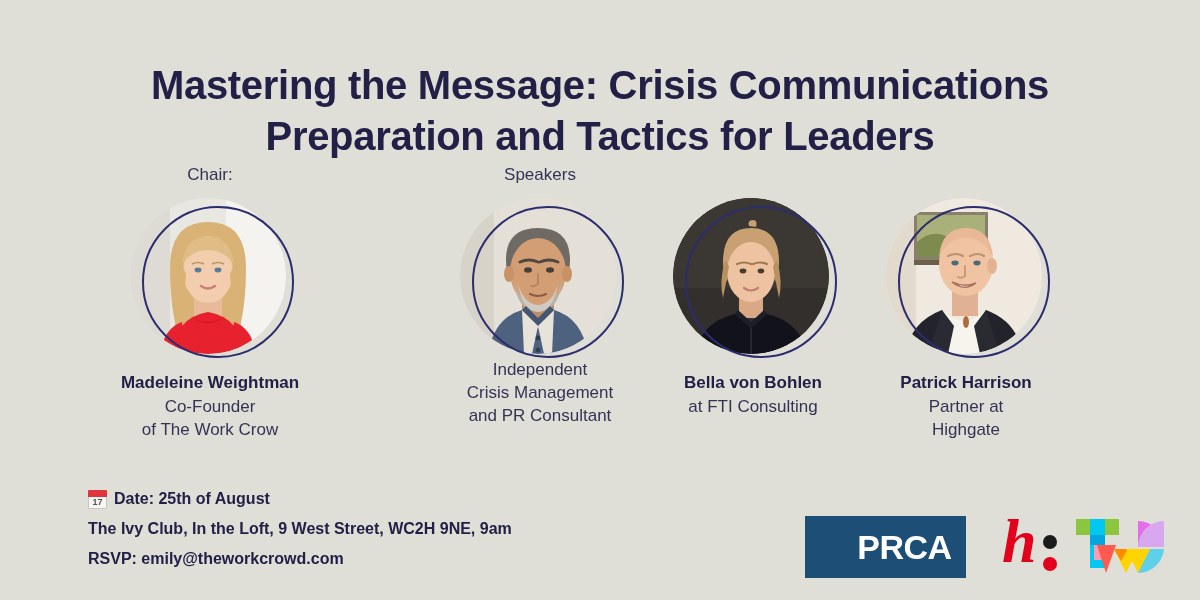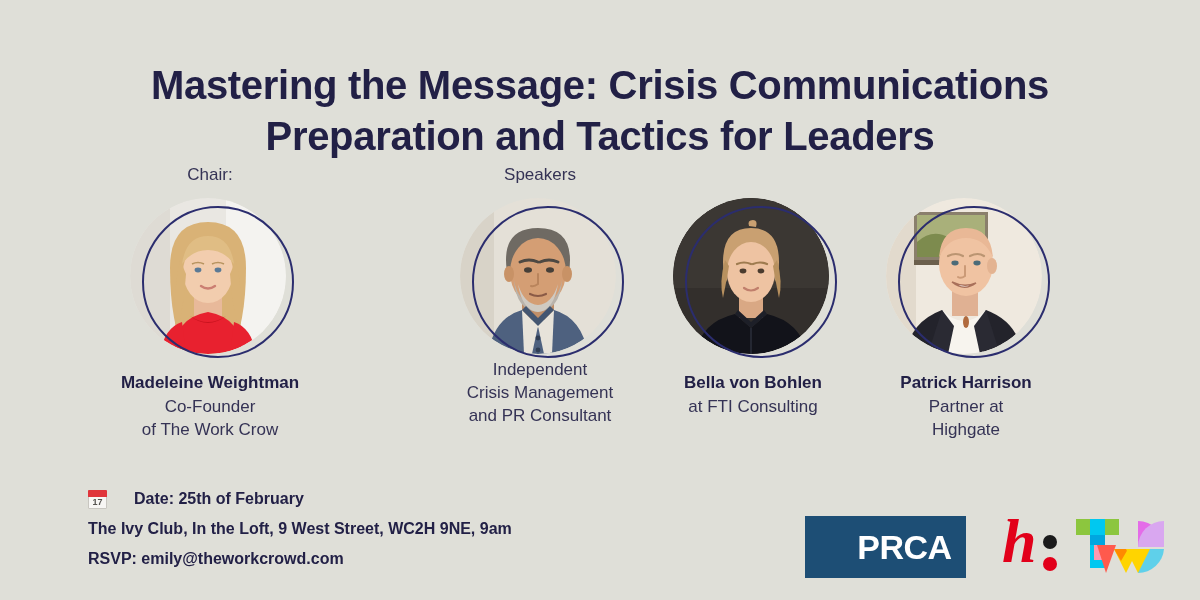--- a/index.html
+++ b/index.html
@@ -118,21 +118,20 @@
     top: 484px;
     color: #222046;
     font-size: 16px;
     font-weight: bold;
   }
   .detail-row {
     display: flex;
     align-items: center;
     height: 30px;
     white-space: nowrap;
-    gap: 20px;
   }
   .cal-icon {
     display: inline-block;
     width: 19px;
     height: 19px;
     margin-right: 7px;
     position: relative;
     flex: 0 0 auto;
   }
   .cal-body {
@@ -443,21 +442,21 @@
     </div>
   </div>
 
   <div class="details">
     <div class="detail-row">
       <span class="cal-icon">
         <span class="cal-body"></span>
         <span class="cal-top"></span>
         <span class="cal-num">17</span>
       </span>
-      <span>Date: 25th of February</span>
+      <span>Date: 25th of August</span>
     </div>
     <div class="detail-row">
       <span>The Ivy Club, In the Loft, 9 West Street, WC2H 9NE, 9am</span>
     </div>
     <div class="detail-row">
       <span>RSVP: emily@theworkcrowd.com</span>
     </div>
   </div>
 
   <div class="logos">

